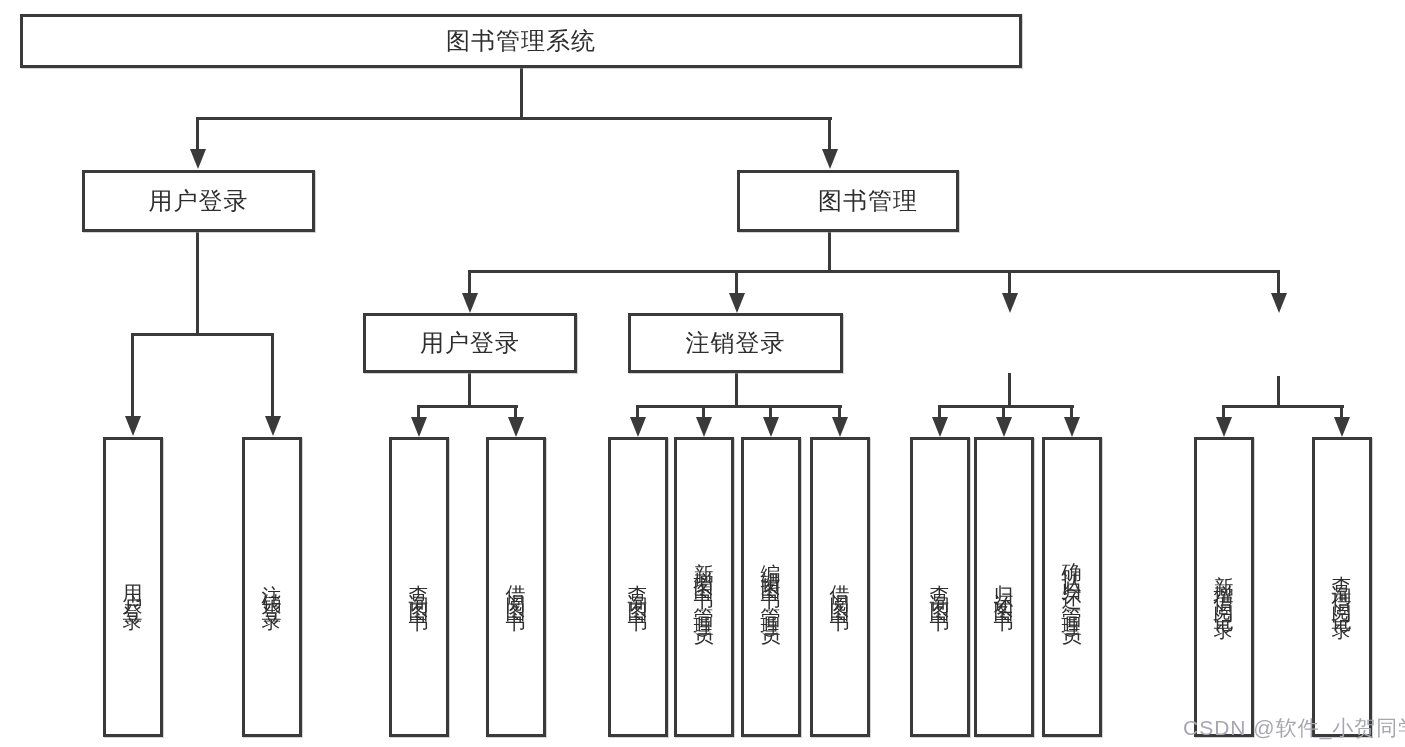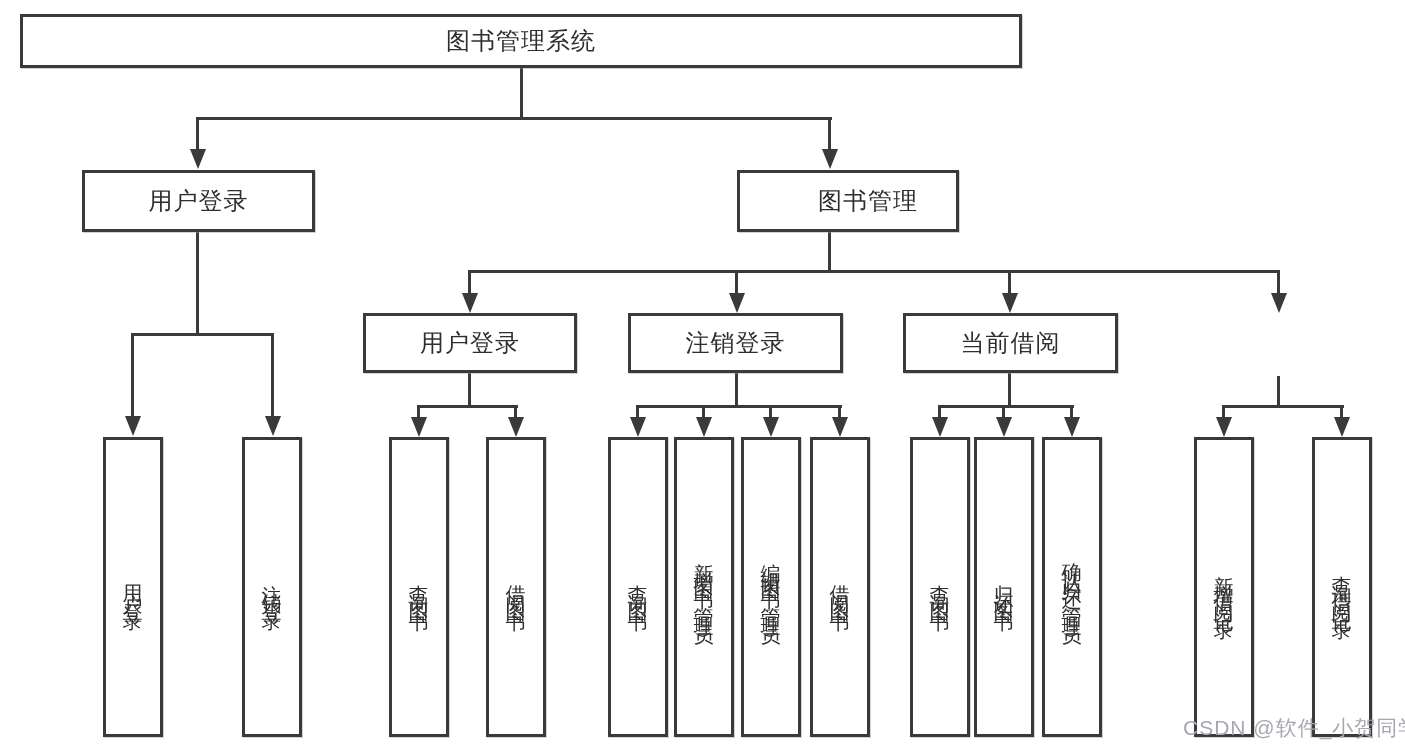--- a/index.html
+++ b/index.html
@@ -54,21 +54,20 @@
 
 <div class="canvas">
 
   <div class="node" style="left:20px;top:14px;width:1002px;height:54px;">图书管理系统</div>
 
   <div class="node" style="left:82px;top:170px;width:233px;height:62px;">用户登录</div>
   <div class="node" style="left:737px;top:170px;width:222px;height:62px;padding-left:40px;">图书管理</div>
 
   <div class="node" style="left:363px;top:313px;width:214px;height:60px;">用户登录</div>
   <div class="node" style="left:628px;top:313px;width:215px;height:60px;">注销登录</div>
-  <div class="node" style="left:903px;top:313px;width:215px;height:60px;">当前借阅</div>
 
   <div class="node leaf" style="left:103px;top:437px;">用户登录</div>
   <div class="node leaf" style="left:242px;top:437px;">注销登录</div>
 
   <div class="node leaf" style="left:389px;top:437px;">查询图书</div>
   <div class="node leaf" style="left:486px;top:437px;">借阅图书</div>
 
   <div class="node leaf" style="left:608px;top:437px;">查询图书</div>
   <div class="node leaf" style="left:674px;top:437px;">新增图书（管理员）</div>
   <div class="node leaf" style="left:741px;top:437px;">编辑图书（管理员）</div>

